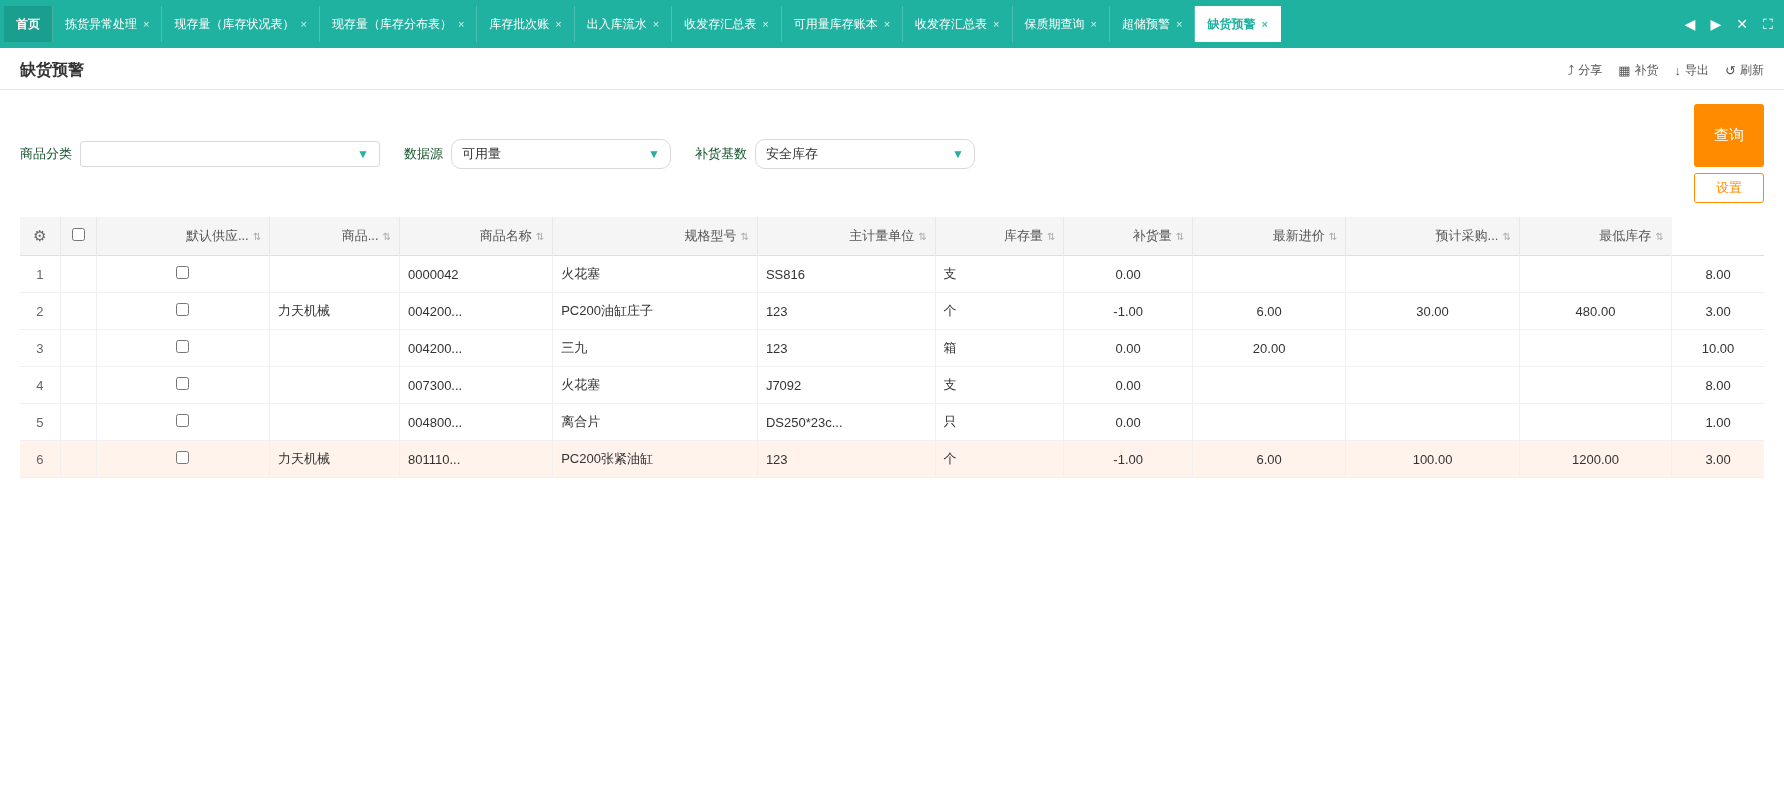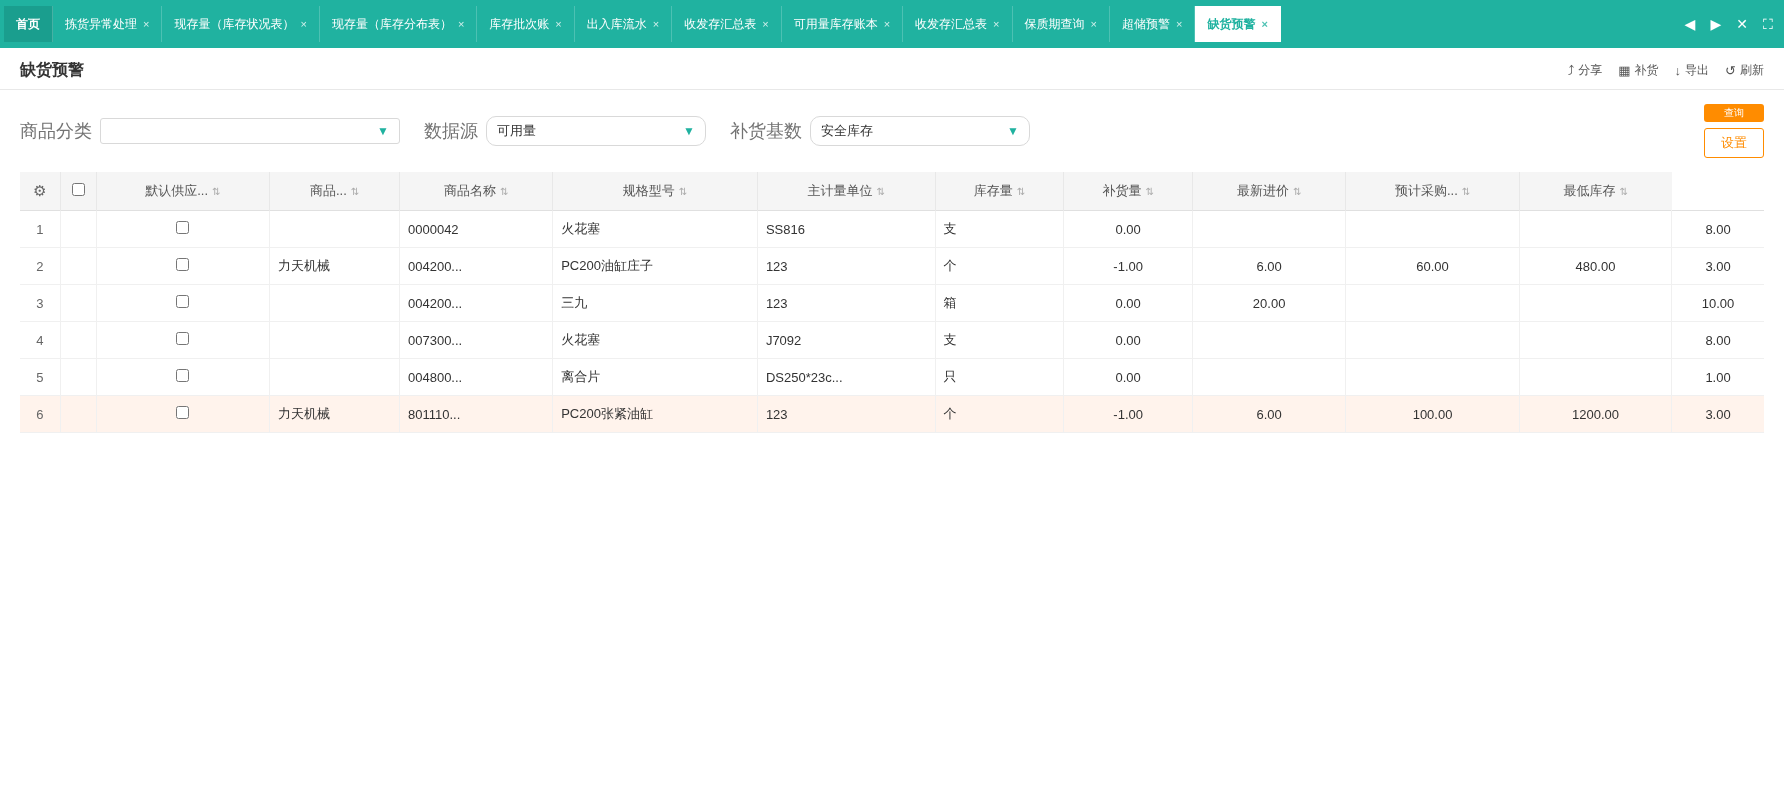--- a/index.html
+++ b/index.html
@@ -96,22 +96,22 @@
       padding: 14px 20px;
       gap: 24px;
       background: #fff;
     }
     .filter-group {
       display: flex;
       align-items: center;
       gap: 8px;
     }
     .filter-label {
-      color: #737373;
-      font-size: 18px;
+      color: #14532d;
+      font-size: 13px;
       white-space: nowrap;
     }
     .filter-select {
       display: flex;
       align-items: center;
       border: 1px solid #d9d9d9;
       border-radius: 3px;
       padding: 5px 10px;
       min-width: 180px;
       background: #fff;
@@ -120,23 +120,23 @@
       color: #333;
     }
     .filter-select-wide { min-width: 220px; border-radius: 10px; }
     .filter-chevron { color: #20b2a0; font-size: 12px; margin-left: 8px; }
 
     .btn-query {
       background: #ff8c00;
       color: #fff;
       border: none;
       border-radius: 3px;
-      padding: 2px 20px;
-      cursor: pointer;
-      font-size: 10px;
+      padding: 22px 20px;
+      cursor: pointer;
+      font-size: 15px;
       margin-left: auto;
     }
     .btn-settings {
       background: #fff;
       color: #ff8c00;
       border: 1px solid #ff8c00;
       border-radius: 3px;
       padding: 5px 16px;
       cursor: pointer;
       font-size: 13px;
@@ -158,21 +158,21 @@
       width: 100%;
       border-collapse: collapse;
       font-size: 13px;
     }
     thead tr {
       background: #f5f5f5;
       border-bottom: 1px solid #e0e0e0;
     }
     thead th {
       padding: 10px 8px;
-      text-align: center;
+      text-align: right;
       font-weight: normal;
       color: #555;
       white-space: nowrap;
       border-right: 1px solid #e8e8e8;
     }
     thead th:last-child { border-right: none; text-decoration: underline; }
     .th-settings {
       width: 40px;
       text-align: center;
     }
@@ -424,21 +424,21 @@
     <td class="td-center">
       <input type="checkbox" style="">
     </td>
     <td>力天机械</td>
     <td>004200...</td>
     <td>PC200油缸庄子</td>
     <td>123</td>
     <td>个</td>
     <td class="td-num">-1.00</td>
     <td class="td-num">6.00</td>
-    <td class="td-num">60.00</td>
+    <td class="td-num">30.00</td>
     <td class="td-num">480.00</td>
     <td class="td-num">3.00</td>
   </tr>
           <tr>
             <td class="row-num">3</td>
     <td class="td-center"></td>
     <td class="td-center">
       <input type="checkbox" style="">
     </td>
     <td></td>

